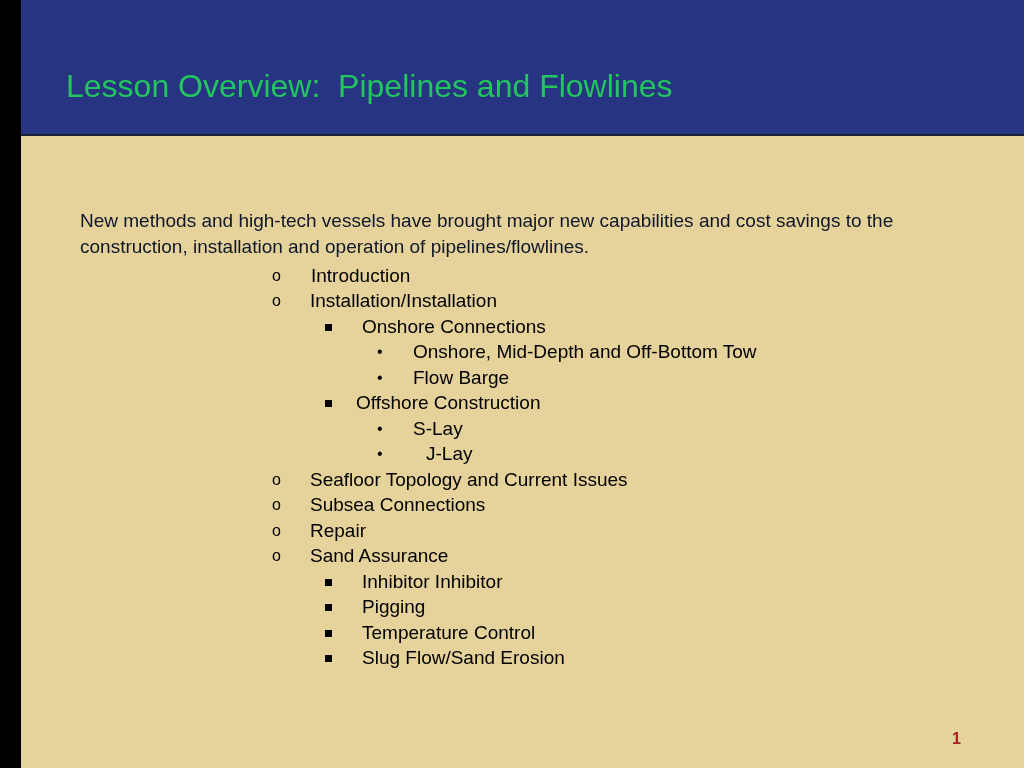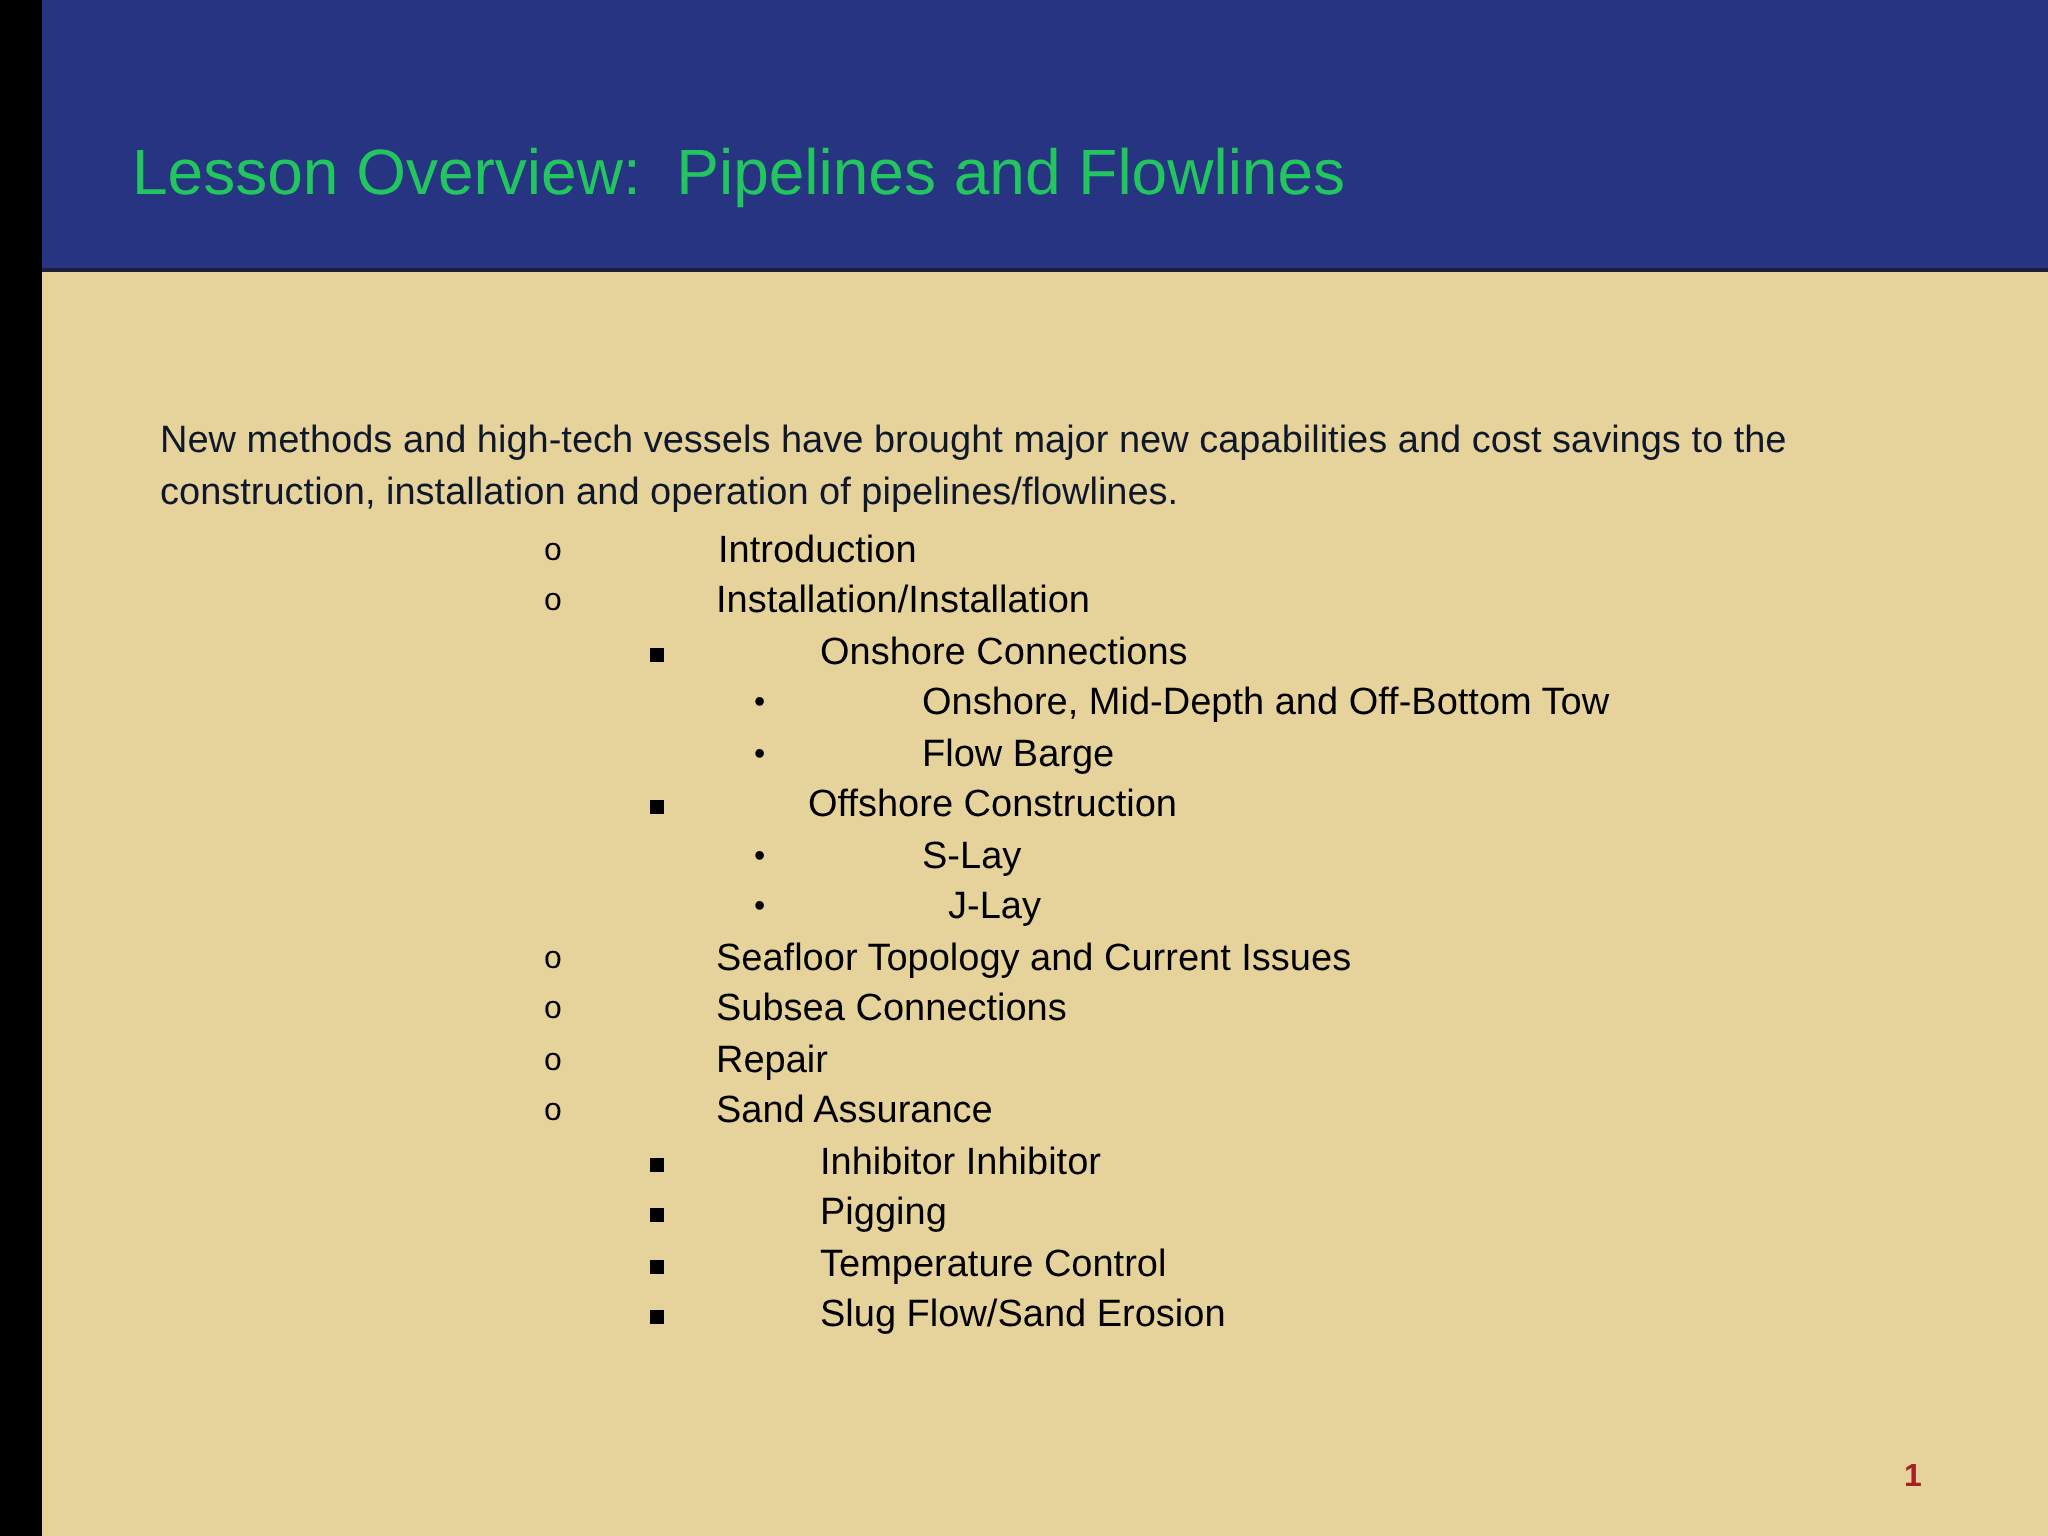--- a/index.html
+++ b/index.html
@@ -22,21 +22,21 @@
     .intro {
       position: absolute; left: 80px; top: 168px; width: 880px;
       font-size: 19px; line-height: 26px; color: #0f172a; margin-top: 40px;
     }
     .outline { position: absolute; left: 0; top: 263px; width: 1024px; }
     .row {
       position: absolute; height: 26px; line-height: 26px; font-size: 19px; color: #000;
       white-space: nowrap;
     }
     .bullet { position: absolute; top: 0; }
-    .text { position: absolute; top: 0; margin-left: 48px; }
+    .text { position: absolute; top: 0; }
     .b-circle { font-size: 16px; }
     .b-square { display: inline-block; width: 7px; height: 7px; background: #000; position: absolute; top: 10px; }
     .b-dot { font-size: 16px; }
     .page-num {
       position: absolute; left: 952px; top: 730px;
       color: #a62121; font-size: 16px; font-weight: bold;
     }
   </style>
 </head>
 <body>

